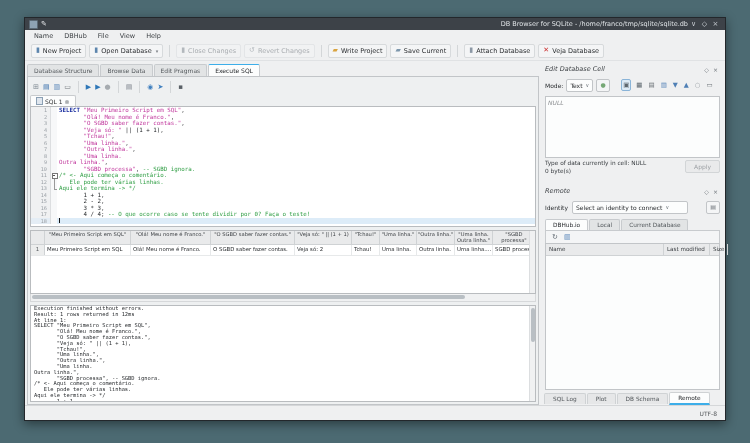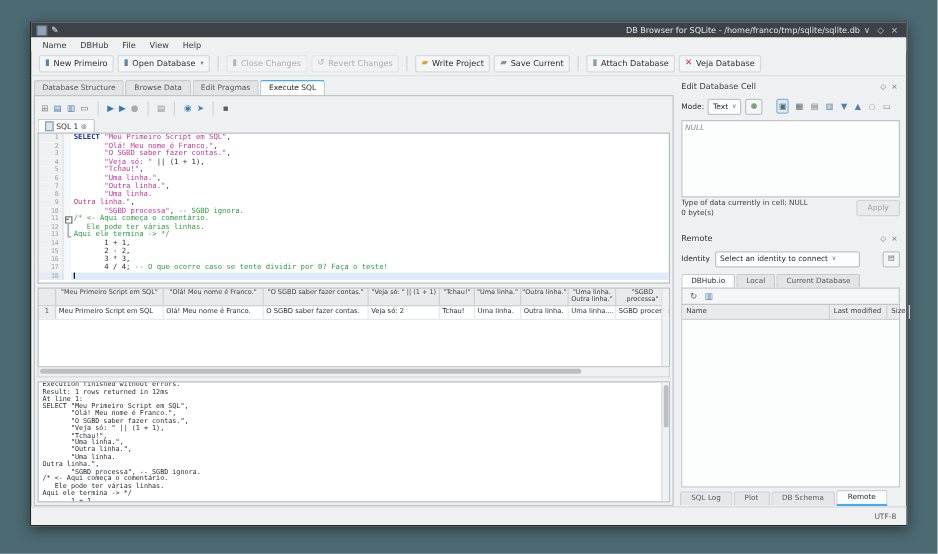--- a/index.html
+++ b/index.html
@@ -70,21 +70,21 @@
   
   .log{flex:1;margin-top:3px;background:#ffffff;border:1px solid #b9bcbf;overflow:hidden;position:relative;min-height:0;
     font-family:"DejaVu Sans Mono",monospace;}
   .logline{font-size:5.4px;line-height:5.8px;white-space:pre;color:#2b2e31;padding-left:3px;}
   .log-vscroll{position:absolute;right:0;top:0;bottom:0;width:5px;background:#f0f1f2;border-left:1px solid #dcdee0;}
   .log-vthumb{position:absolute;right:0.5px;top:2px;width:4px;height:34px;background:#b9bfc4;border-radius:2px;}
   .vsplit{width:3px;flex:none;}
   
   .right-dock{flex:1;display:flex;flex-direction:column;min-width:0;min-height:0;}
   .dock-header{height:12px;display:flex;align-items:center;font-size:6.5px;color:#3a3e42;padding:0 3px;flex:none;}
-  .dock-header .dtitle{flex:1;}
+  .dock-header .dtitle{flex:1;font-style:italic;}
   .dock-hicon{width:9px;text-align:center;font-size:6px;color:#6e747a;}
   .cell-controls{height:20px;display:flex;align-items:center;gap:3px;padding:0 3px;flex:none;font-size:6px;}
   .select{display:flex;align-items:center;background:#fcfdfd;border:1px solid #c2c5c8;border-radius:2px;height:11px;padding:0 3px;gap:3px;}
   .select .chev{font-size:5px;color:#6e747a;}
   .sqbtn{width:12px;height:11px;border:1px solid #c2c5c8;border-radius:2px;background:#f4f5f6;text-align:center;font-size:6px;line-height:10px;}
   .cell-icon-strip{display:flex;align-items:center;gap:4px;margin-left:8px;}
   .cicon{font-size:6.5px;line-height:8px;padding:1px;}
   .cicon.sel{border:1px solid #8ab4d8;background:#dceaf6;border-radius:2px;}
   .cell-edit{height:62px;flex:none;margin:1px 3px;background:#fcfdfd;border:1px solid #c2c5c8;
     font-size:6px;color:#8a8d90;font-style:italic;padding:2px;box-sizing:border-box;}
@@ -127,21 +127,21 @@
         <span class="menu-item">Name</span>
         <span class="menu-item">DBHub</span>
         <span class="menu-item">File</span>
         <span class="menu-item">View</span>
         <span class="menu-item">Help</span>
       </div>
 
     <div class="main-toolbar">
         <span class="tbtn">
           <span class="ticon" style="color: rgb(92, 133, 173);">▮</span>
-          <span class="tlabel">New Primeiro</span>
+          <span class="tlabel">New Project</span>
         </span>
         <span class="tbtn">
           <span class="ticon" style="color: rgb(92, 133, 173);">▮</span>
           <span class="tlabel">Open Database</span>
           <span class="tdrop">▾</span>
         </span>
         <span class="tsep"></span>
         <span class="tbtn dis">
           <span class="ticon" style="color: rgb(179, 184, 189);">▮</span>
           <span class="tlabel">Close Changes</span>

